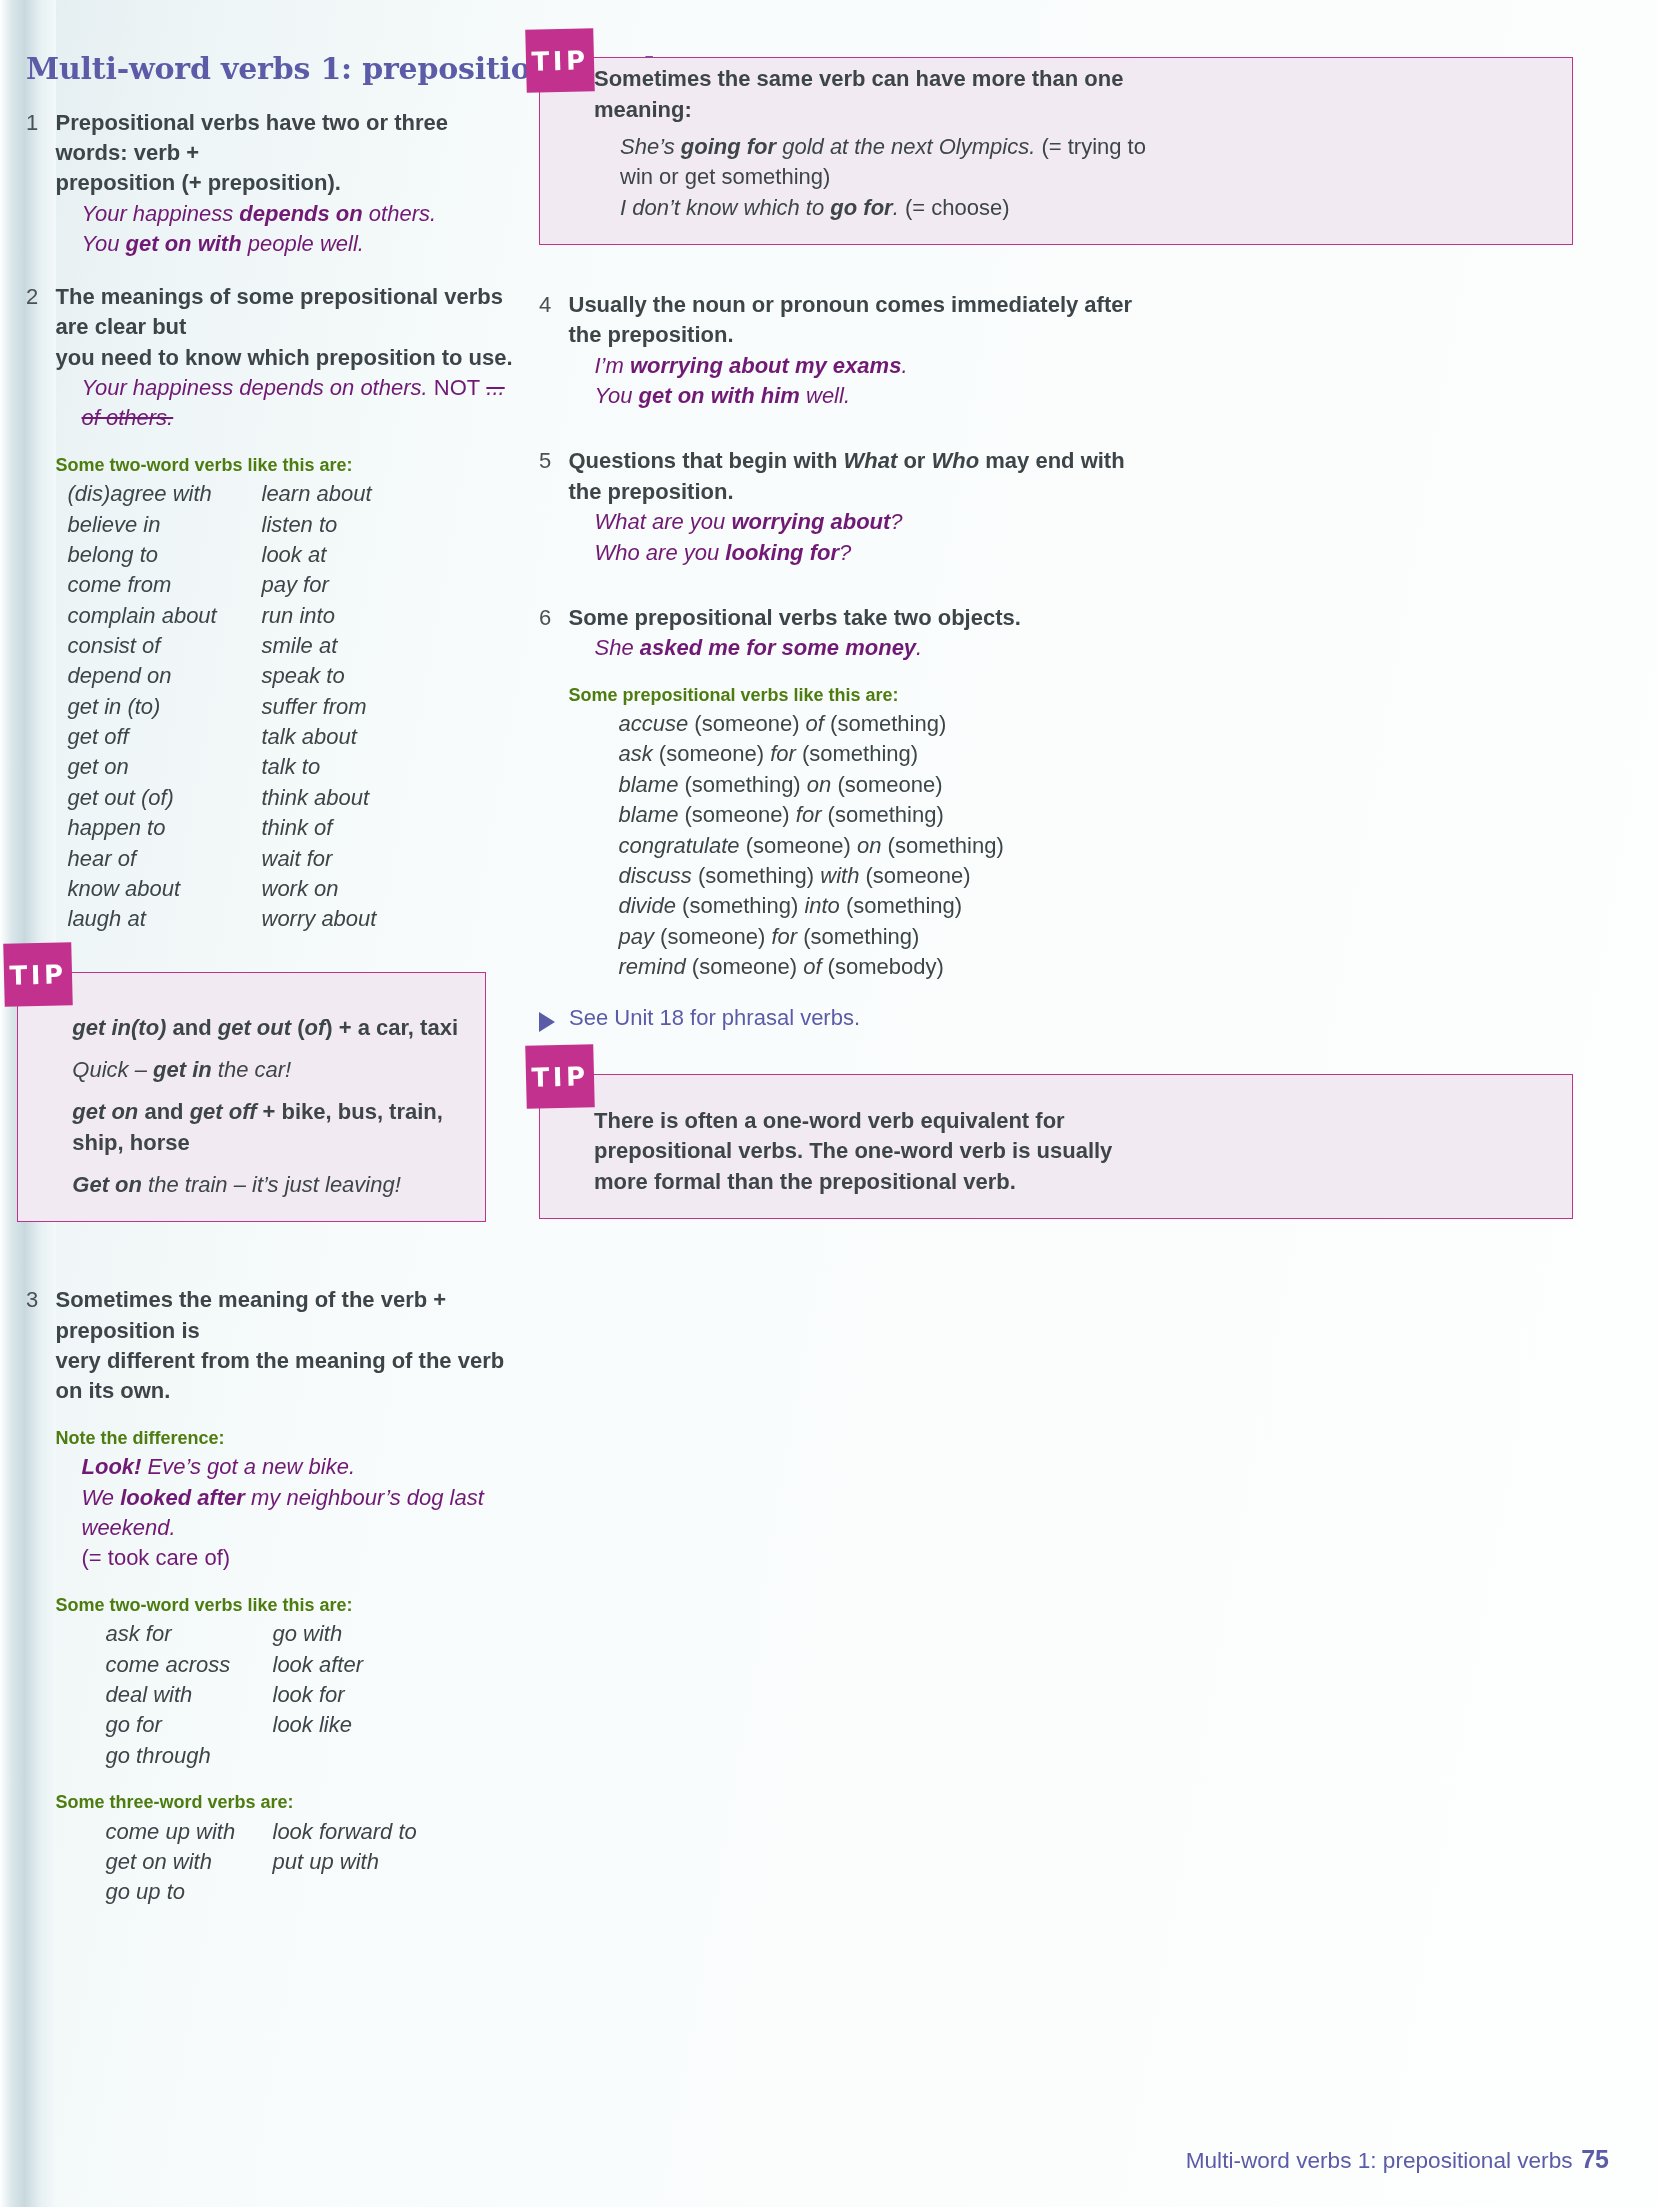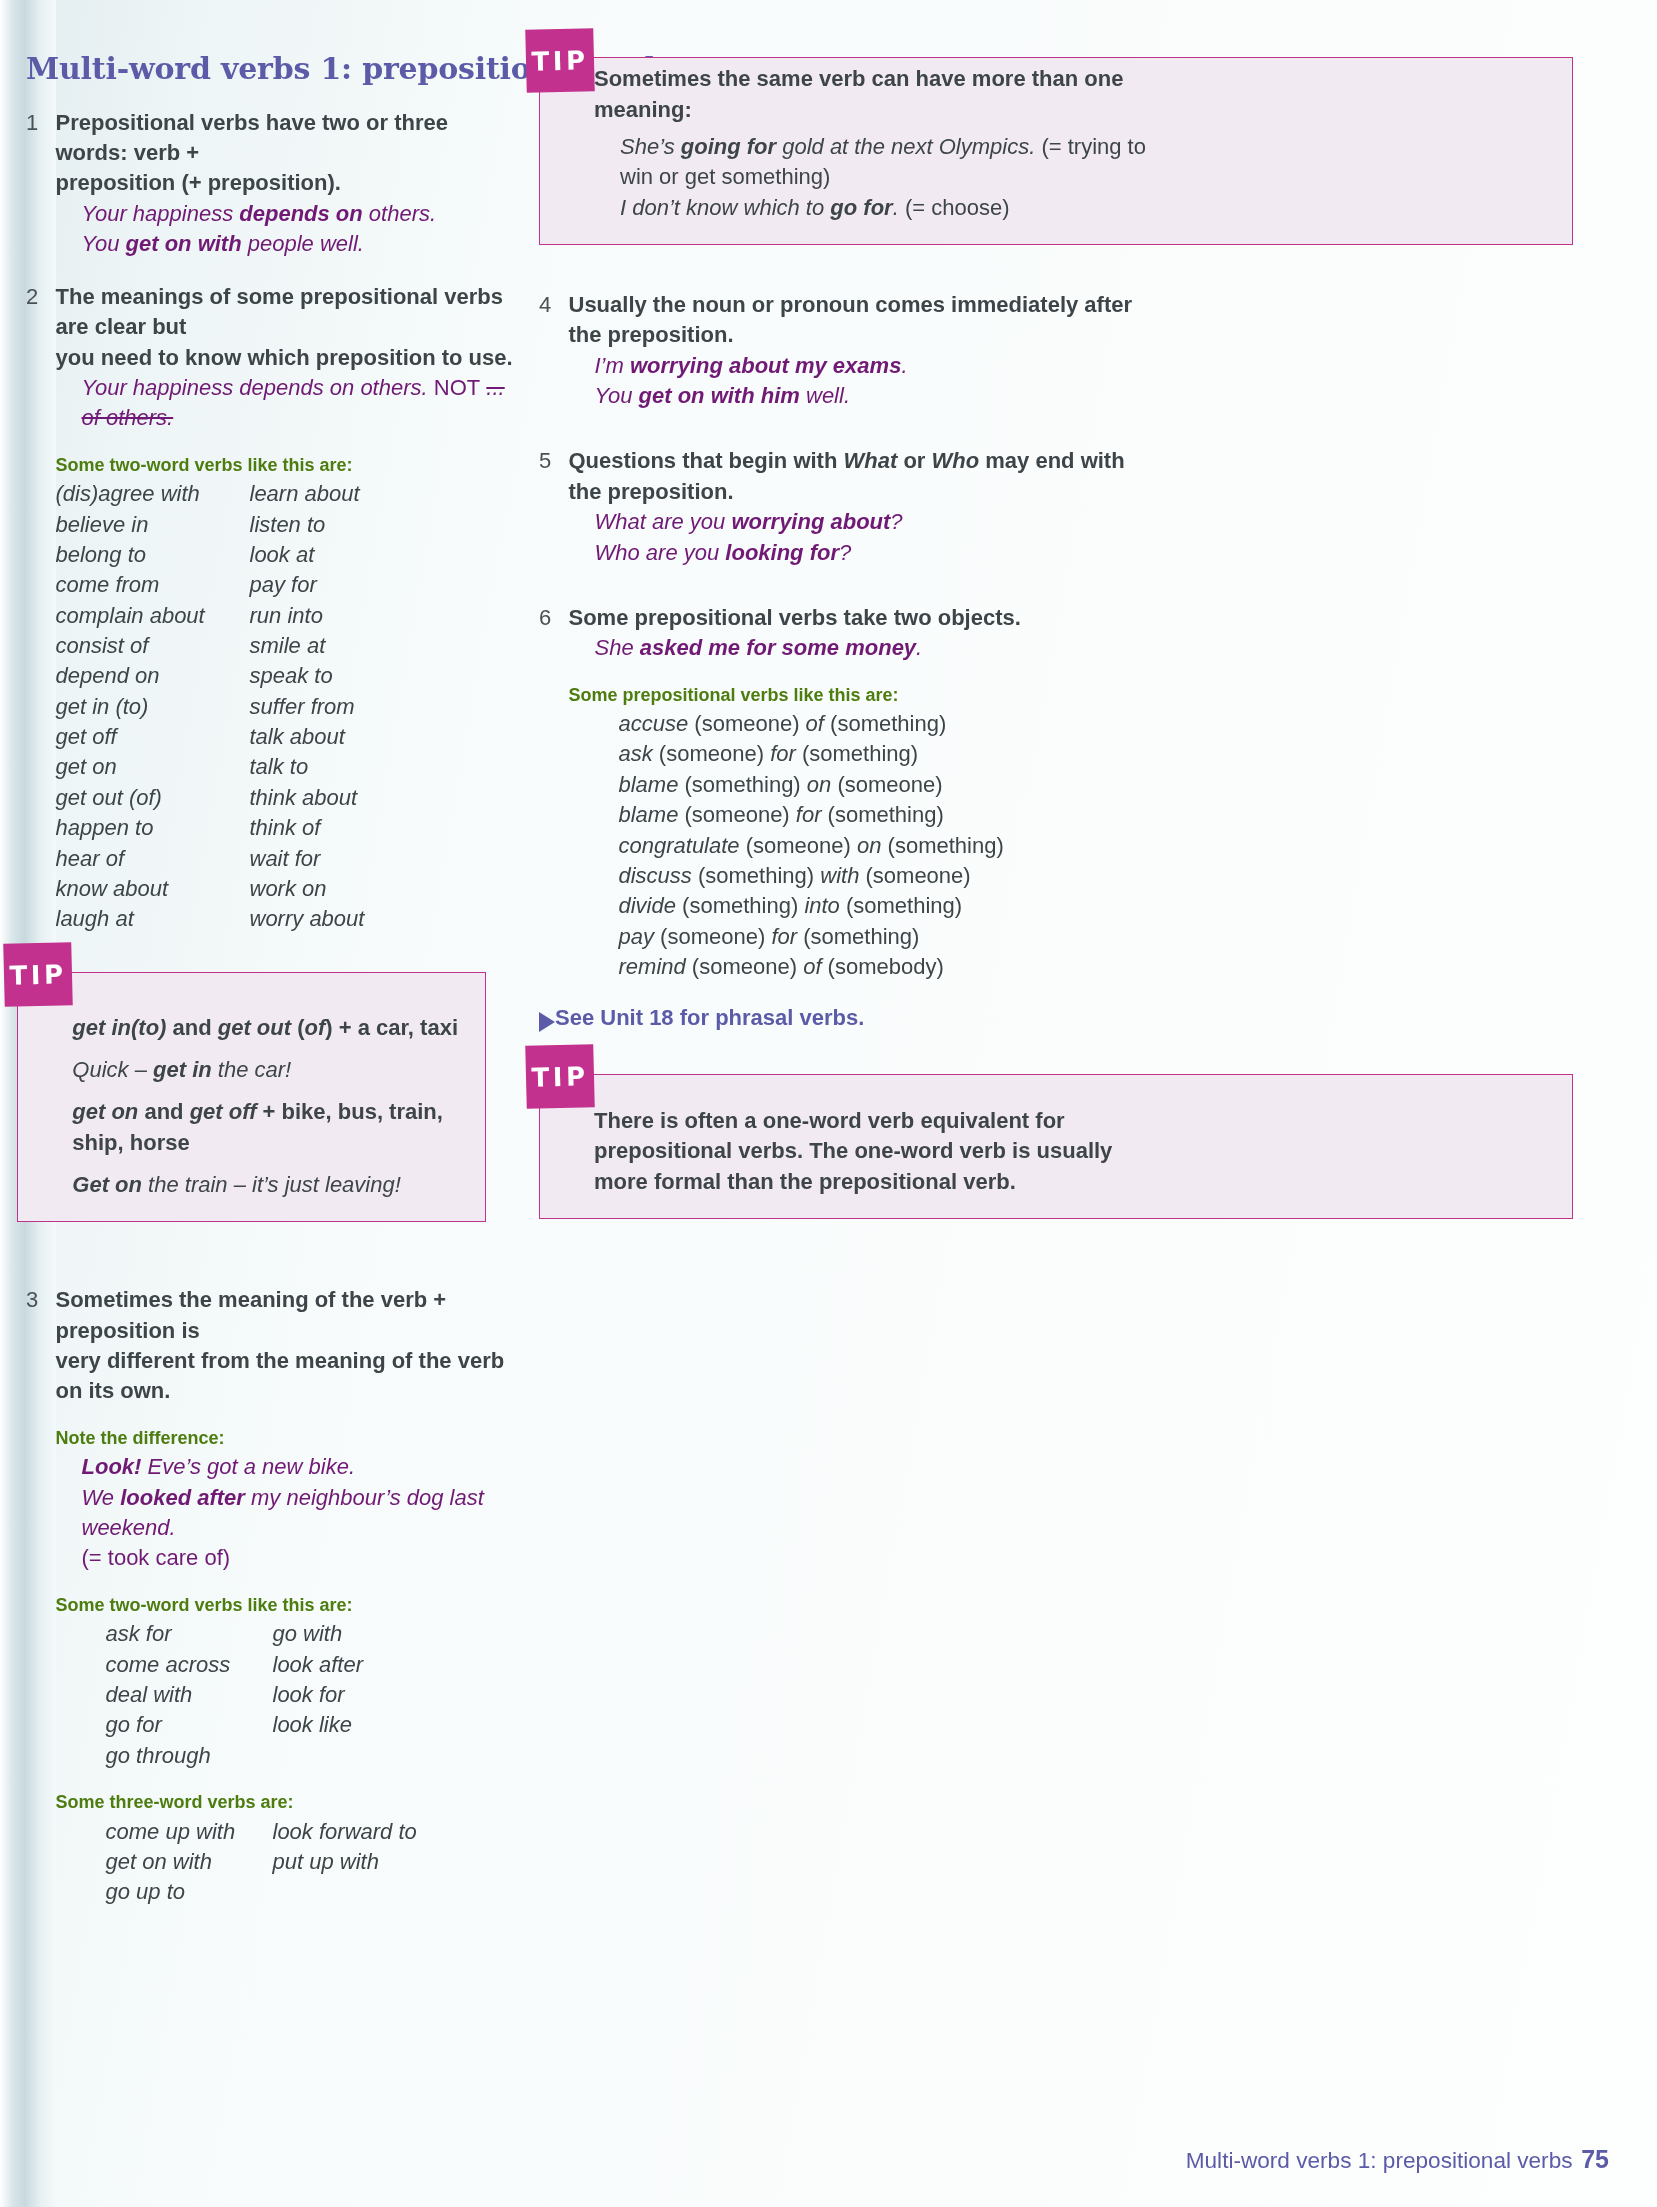--- a/index.html
+++ b/index.html
@@ -155,24 +155,25 @@
   }
   .tip-content .b { font-weight: bold; }
   .tip-content .i { font-style: italic; }
   .tip-content .ib { font-style: italic; font-weight: bold; }
   .tip-content .rom { font-style: normal; font-weight: normal; }
   .tip-line { margin: 0; }
 
   .see-unit {
     display: flex;
     align-items: flex-start;
+    gap: 14px;
     margin: 19px 0 0 0;
     color: #5b5ba8;
     font-size: 22px;
-    font-weight: bold;
+    font-weight: normal;
   }
   .tri {
     width: 0; height: 0;
     border-left: 16.5px solid #5b5ba8;
     border-top: 10.4px solid transparent;
     border-bottom: 10.4px solid transparent;
     margin-top: 7px;
     flex: 0 0 auto;
   }
 
@@ -219,21 +220,21 @@
         <p class="lead">
           <span>The meanings of some prepositional verbs are clear but</span><br>
           <span>you need to know which preposition to use.</span>
         </p>
         <div class="ex">
           <span>Your happiness depends on others.</span>
           <span class="rom">NOT</span>
           <span class="strike">... of others.</span>
         </div>
         <div class="sub-head">Some two-word verbs like this are:</div>
-        <div class="verb-cols" style="margin-left:0;">
+        <div class="verb-cols" style="margin-left:12px;">
           <div class="verb-col wide">
             <div>(dis)agree with</div>
             <div>believe in</div>
             <div>belong to</div>
             <div>come from</div>
             <div>complain about</div>
             <div>consist of</div>
             <div>depend on</div>
             <div>get in (to)</div>
             <div>get off</div>

